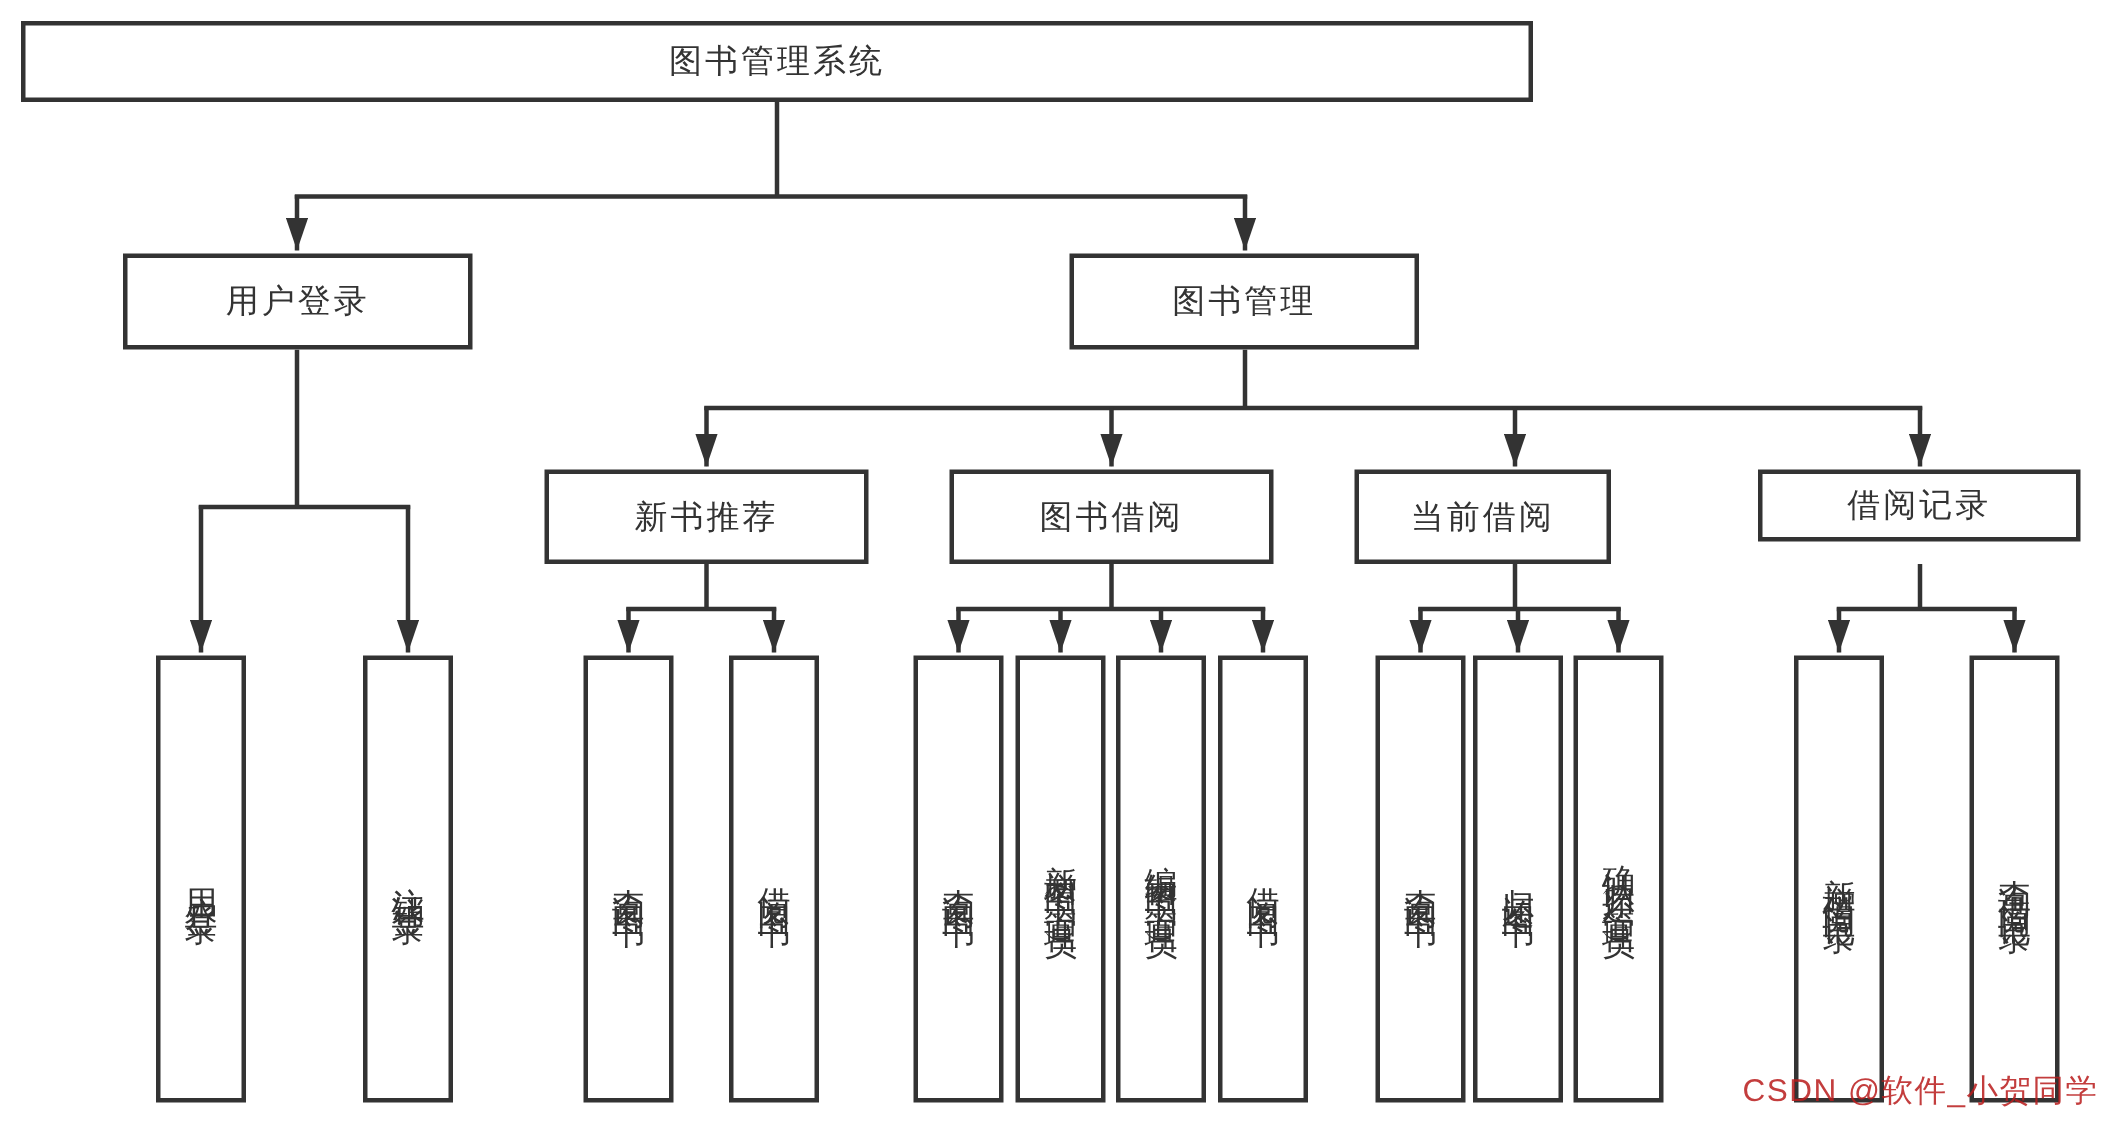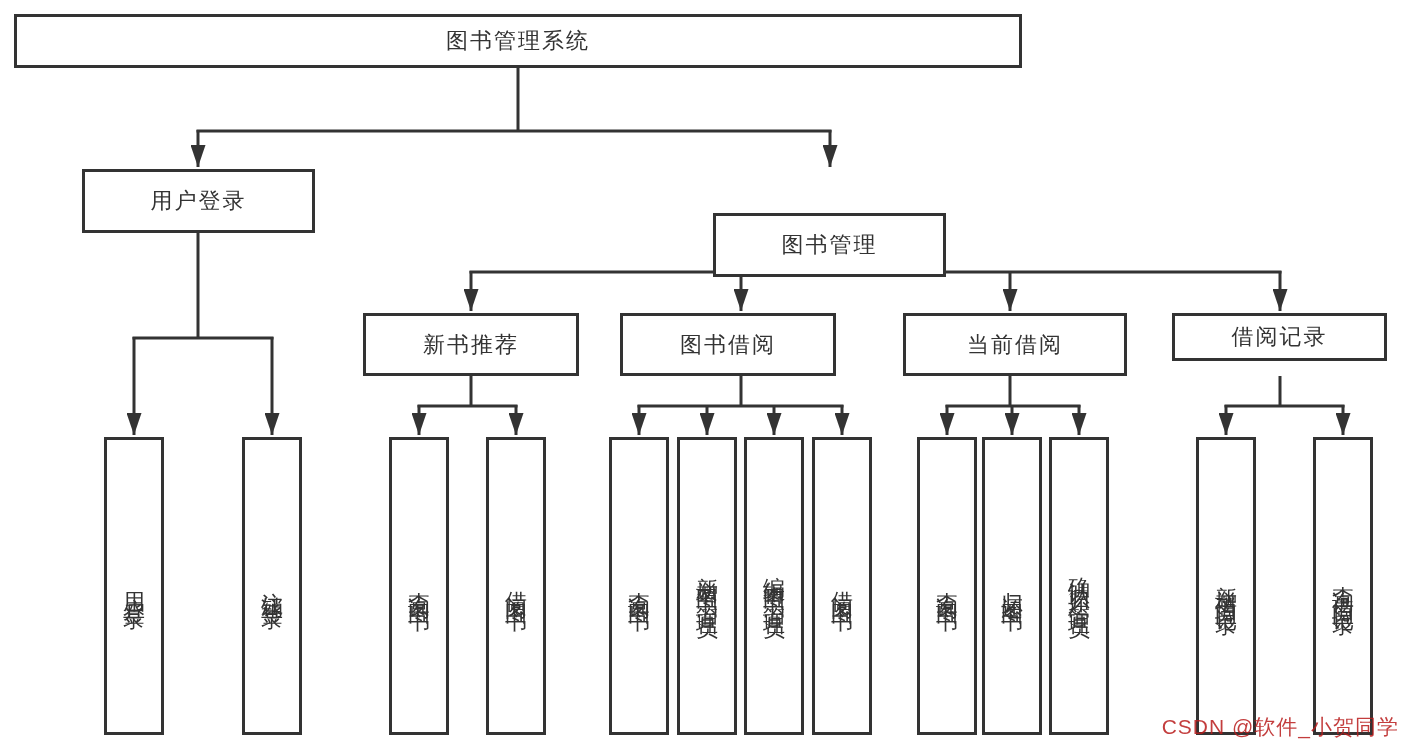--- a/index.html
+++ b/index.html
@@ -32,24 +32,24 @@
   .box .vtext {
     writing-mode: vertical-rl;
     text-orientation: mixed;
     letter-spacing: 6px;
     line-height: 1;
     white-space: nowrap;
   }
   
   .n-root  { left: 14px;   top: 14px;  width: 1008px; height: 54px; }
   .n-user  { left: 82px;   top: 169px; width: 233px;  height: 64px; }
-  .n-mgmt  { left: 713px;  top: 169px; width: 233px;  height: 64px; margin-top: 44px; }
+  .n-mgmt  { left: 713px;  top: 169px; width: 233px;  height: 64px; }
   .n-g1    { left: 363px;  top: 313px; width: 216px;  height: 63px; font-family: Liberation Mono, monospace; }
-  .n-g2    { left: 620px;  top: 313px; width: 216px;  height: 63px; }
-  .n-g3    { left: 903px;  top: 313px; width: 224px;  height: 63px; }
+  .n-g2    { left: 633px;  top: 313px; width: 216px;  height: 63px; }
+  .n-g3    { left: 903px;  top: 313px; width: 171px;  height: 63px; }
   .n-g4    { left: 1172px; top: 313px; width: 215px;  height: 48px; }
   .leaf    { top: 437px; width: 60px; height: 298px; }
   .l-1  { left: 104px;  }
   .l-2  { left: 242px;  }
   .l-3  { left: 389px;  }
   .l-4  { left: 486px;  }
   .l-5  { left: 609px;  }
   .l-6  { left: 677px;  }
   .l-7  { left: 744px;  }
   .l-8  { left: 812px;  }

